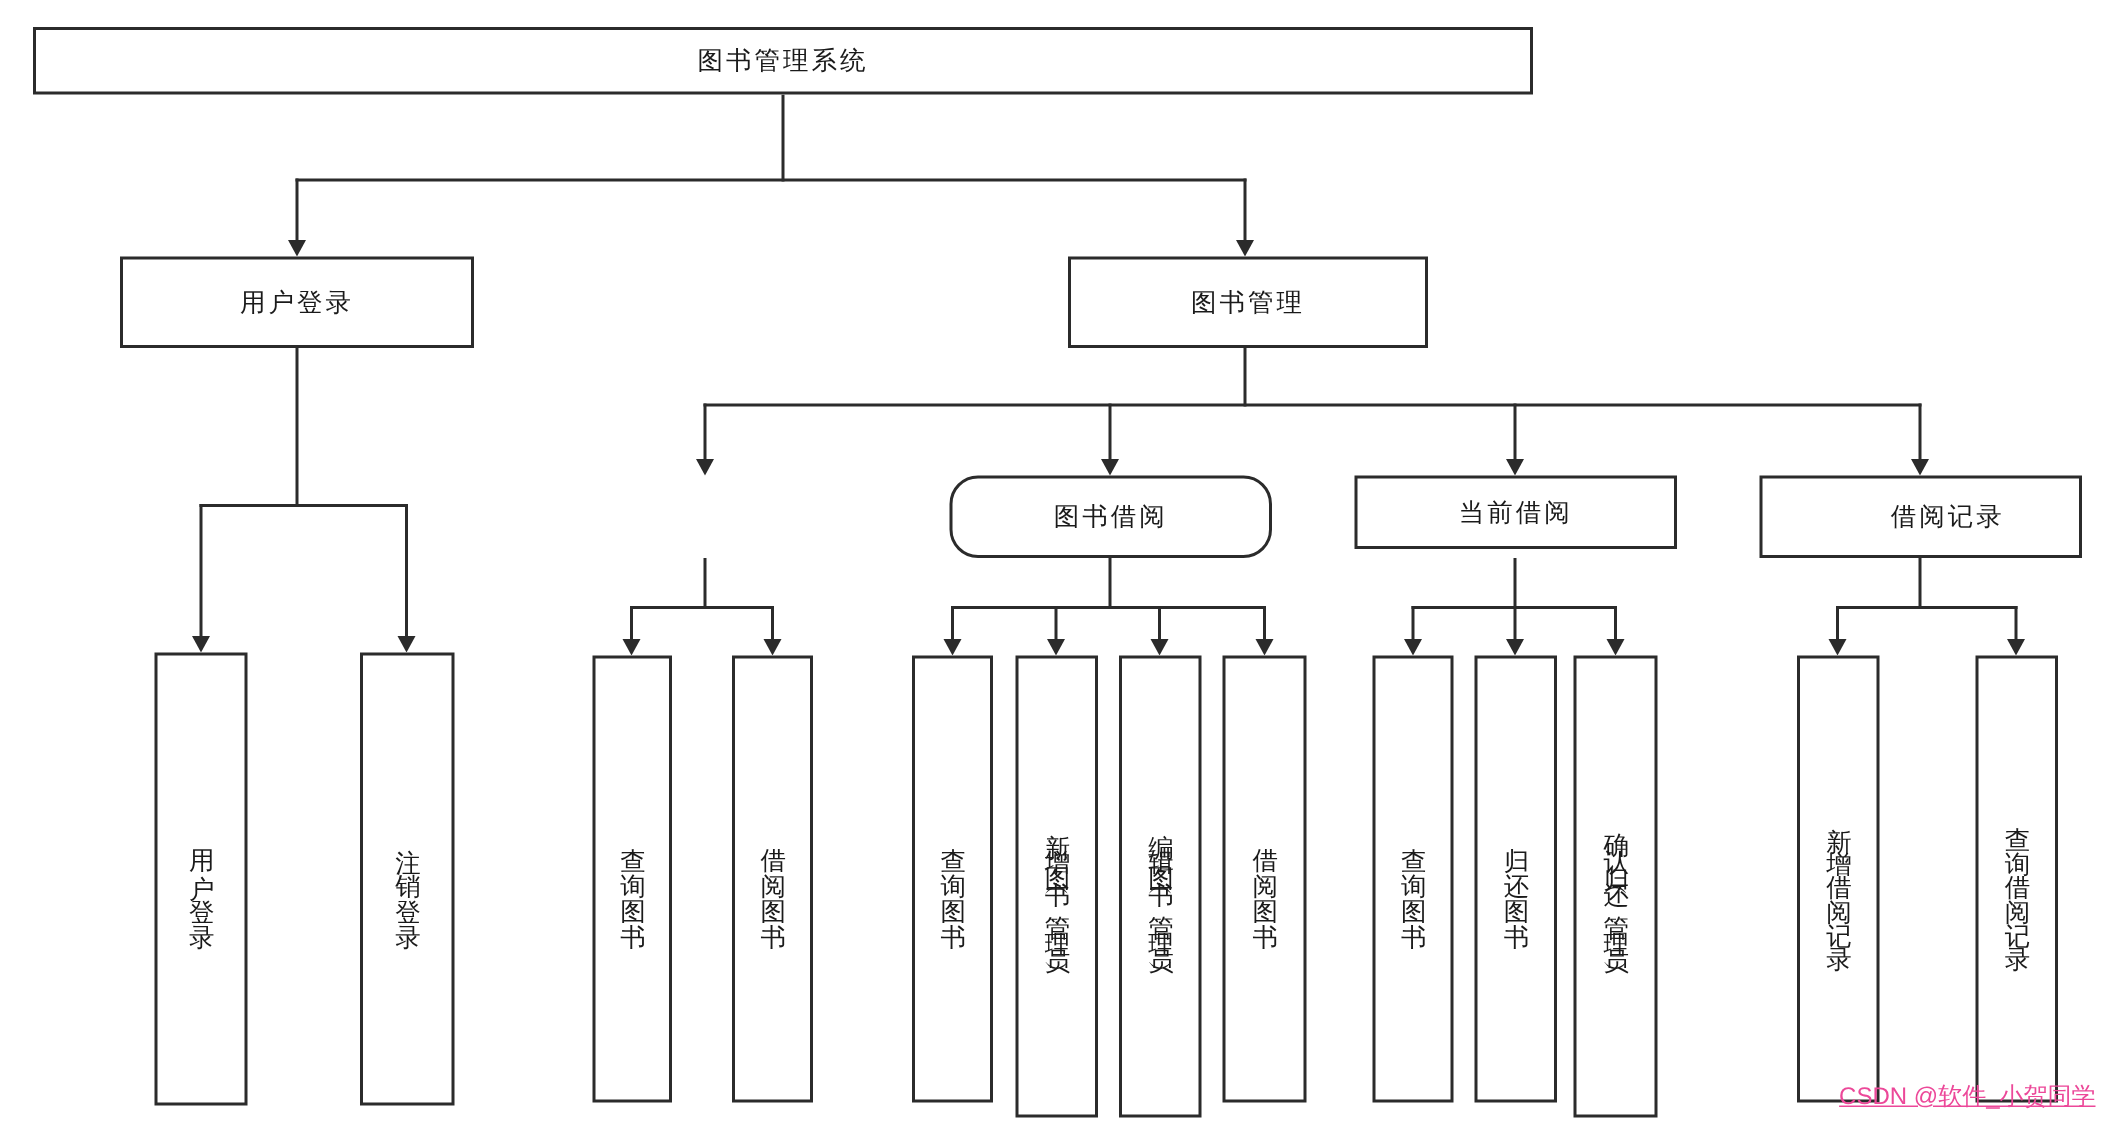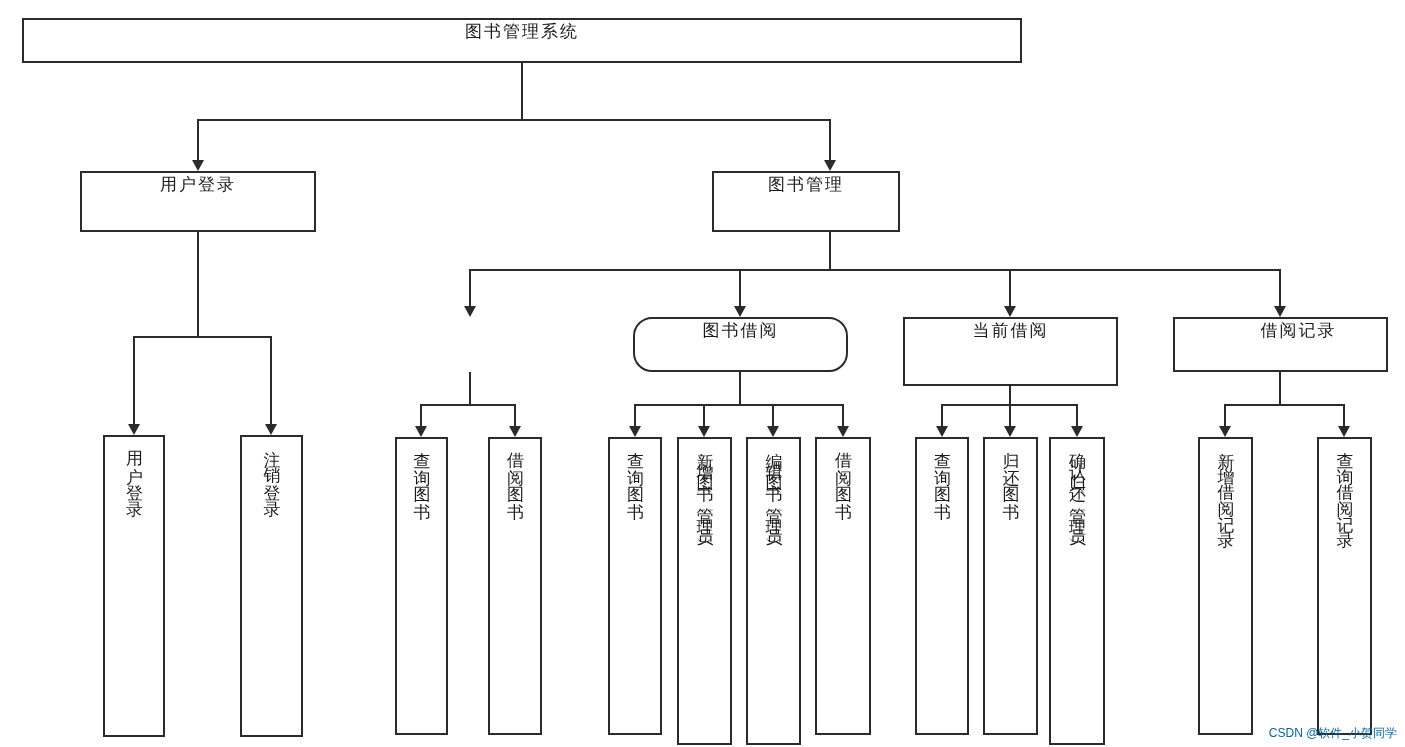--- a/index.html
+++ b/index.html
@@ -22,21 +22,21 @@
     width: 1405px;
     height: 747px;
     z-index: 0;
   }
   .box {
     position: absolute;
     box-sizing: border-box;
     background: #ffffff;
     border: 2px solid #2b2b2b;
     display: flex;
-    align-items: flex-start;
+    align-items: center;
     justify-content: center;
     color: #1a1a1a;
     font-size: 17px;
     z-index: 1;
   }
   .hlabel {
     letter-spacing: 2px;
     white-space: nowrap;
   }
   .vtext {
@@ -48,24 +48,25 @@
   .vtext-med {
     letter-spacing: 16px;
   }
   .vtext-long {
     letter-spacing: 11px;
   }
   #watermark {
     position: absolute;
     right: 8px;
     bottom: 5px;
-    color: #0369a1;
-    font-size: 12px;
+    color: #ec4899;
+    font-size: 16px;
     z-index: 2;
     white-space: nowrap;
+    text-decoration: underline;
   }
   line { stroke: #2b2b2b; stroke-width: 2; }
   polygon { fill: #2b2b2b; }
 </style>
 </head>
 <body>
 
 <div id="stage">
 
   <svg id="connectors" viewBox="0 0 1405 747" xmlns="http://www.w3.org/2000/svg">
@@ -144,28 +145,28 @@
     </g>
   </svg>
 
   <div class="box" style="left:22px; top:18px; width:1000px; height:45px;">
     <span class="hlabel">图书管理系统</span>
   </div>
 
   <div class="box" style="left:80px; top:171px; width:236px; height:61px;">
     <span class="hlabel">用户登录</span>
   </div>
-  <div class="box" style="left:712px; top:171px; width:188px; height:61px;">
+  <div class="box" style="left:712px; top:171px; width:240px; height:61px;">
     <span class="hlabel">图书管理</span>
   </div>
 
   <div class="box" style="left:633px; top:317px; width:215px; height:55px;border-radius:19px;">
     <span class="hlabel">图书借阅</span>
   </div>
-  <div class="box" style="left:903px; top:317px; width:215px; height:69px;">
+  <div class="box" style="left:903px; top:317px; width:215px; height:49px;">
     <span class="hlabel">当前借阅</span>
   </div>
   <div class="box" style="left:1173px; top:317px; width:215px; height:55px;padding-left:36px;">
     <span class="hlabel">借阅记录</span>
   </div>
 
   <div class="box" style="left:103px; top:435px; width:62px; height:302px;">
     <span class="vtext">用户登录</span>
   </div>
   <div class="box" style="left:240px; top:435px; width:63px; height:302px;">

